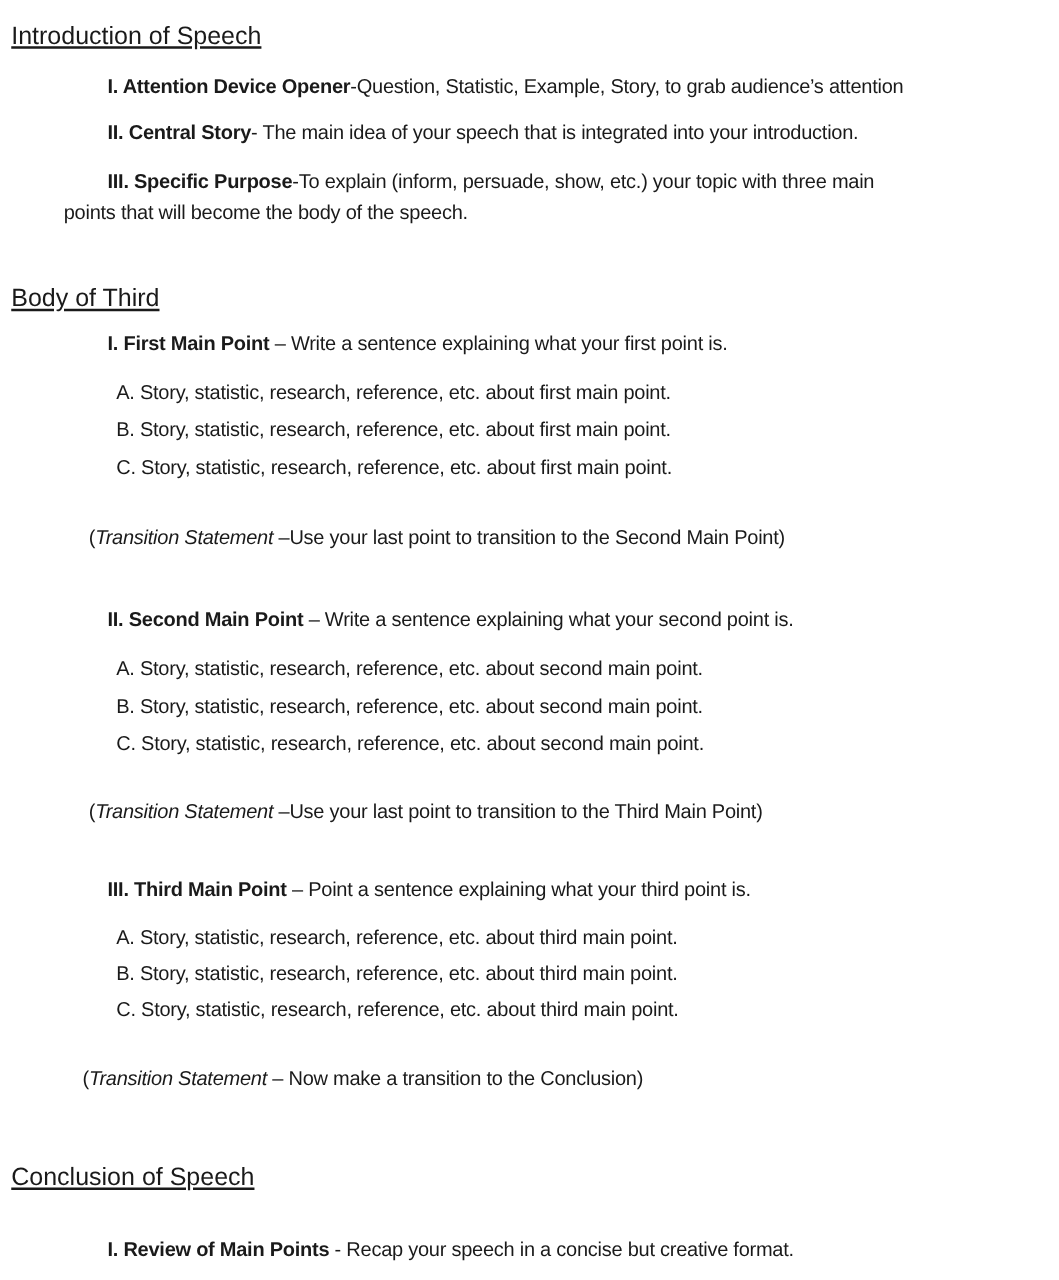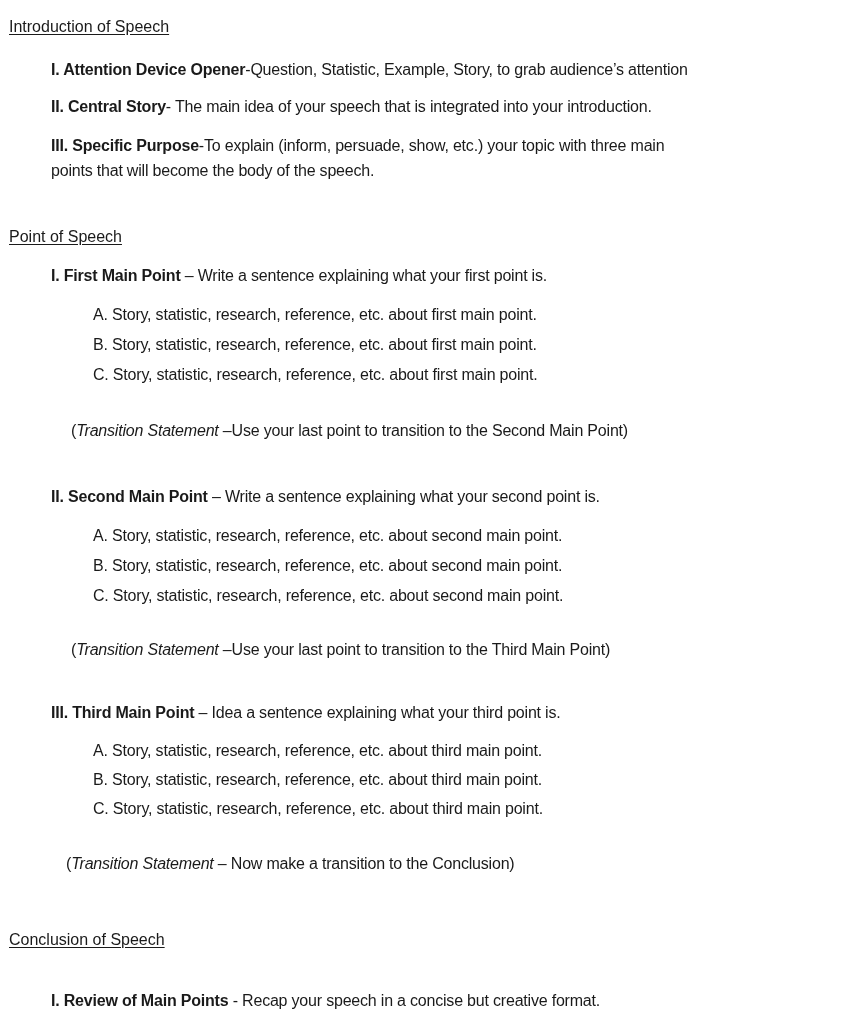--- a/index.html
+++ b/index.html
@@ -2,23 +2,23 @@
 <html><head>
   <meta charset="utf-8">
   <style>
     html, body { margin: 0; padding: 0; background: #ffffff; }
     body {
       width: 847px; height: 1024px; position: relative; overflow: hidden;
       font-family: "Liberation Sans", "DejaVu Sans", sans-serif;
       color: #1a1a1a;
     }
     .abs { position: absolute; white-space: nowrap; }
-    .heading { font-size: 16px; text-decoration: underline; text-underline-offset: 2px; left: 9px; }
+    .heading { font-size: 20px; text-decoration: underline; text-underline-offset: 2px; left: 9px; }
     .l1 { font-size: 16px; left: 51px; letter-spacing: -0.2px; }
-    .l1 b { font-weight: bold; }
+    .l1 b { font-weight: bold; margin-left: 35px; }
     .l2 { font-size: 16px; left: 93px; letter-spacing: -0.2px; }
     .trans { font-size: 16px; letter-spacing: -0.2px; }
     .trans i { font-style: italic; }
   </style>
 </head>
 <body>
 
 <div>
 
   <div class="abs heading" style="top:18px;">Introduction of Speech</div>
@@ -27,21 +27,21 @@
     <b>I. Attention Device Opener</b><span>-Question, Statistic, Example, Story, to grab audience’s attention</span>
   </div>
   <div class="abs l1" style="top:98px;">
     <b>II. Central Story</b><span>- The main idea of your speech that is integrated into your introduction.</span>
   </div>
   <div class="abs l1" style="top:137px;">
     <b>III. Specific Purpose</b><span>-To explain (inform, persuade, show, etc.) your topic with three main</span>
   </div>
   <div class="abs l1" style="top:162px;">points that will become the body of the speech.</div>
 
-  <div class="abs heading" style="top:228px;">Point of Speech</div>
+  <div class="abs heading" style="top:228px;">Body of Third</div>
 
   <div class="abs l1" style="top:267px;">
     <b>I. First Main Point</b><span> – Write a sentence explaining what your first point is.</span>
   </div>
   <div class="abs l2" style="top:306px;">A. Story, statistic, research, reference, etc. about first main point.</div>
   <div class="abs l2" style="top:336px;text-align:right;">B. Story, statistic, research, reference, etc. about first main point.</div>
   <div class="abs l2" style="top:366px;">C. Story, statistic, research, reference, etc. about first main point.</div>
   <div class="abs trans" style="top:422px; left:71px;">
     <span>(</span><i>Transition Statement</i><span> –Use your last point to transition to the Second Main Point)</span>
   </div>
@@ -50,21 +50,21 @@
     <b>II. Second Main Point</b><span> – Write a sentence explaining what your second point is.</span>
   </div>
   <div class="abs l2" style="top:527px;">A. Story, statistic, research, reference, etc. about second main point.</div>
   <div class="abs l2" style="top:557px;">B. Story, statistic, research, reference, etc. about second main point.</div>
   <div class="abs l2" style="top:587px;">C. Story, statistic, research, reference, etc. about second main point.</div>
   <div class="abs trans" style="top:641px; left:71px;">
     <span>(</span><i>Transition Statement</i><span> –Use your last point to transition to the Third Main Point)</span>
   </div>
 
   <div class="abs l1" style="top:704px;">
-    <b>III. Third Main Point</b><span> – Idea a sentence explaining what your third point is.</span>
+    <b>III. Third Main Point</b><span> – Point a sentence explaining what your third point is.</span>
   </div>
   <div class="abs l2" style="top:742px;">A. Story, statistic, research, reference, etc. about third main point.</div>
   <div class="abs l2" style="top:771px;text-align:right;">B. Story, statistic, research, reference, etc. about third main point.</div>
   <div class="abs l2" style="top:800px;text-align:center;">C. Story, statistic, research, reference, etc. about third main point.</div>
   <div class="abs trans" style="top:855px; left:66px;">
     <span>(</span><i>Transition Statement</i><span> – Now make a transition to the Conclusion)</span>
   </div>
 
   <div class="abs heading" style="top:931px;">Conclusion of Speech</div>
   <div class="abs l1" style="top:992px;">

